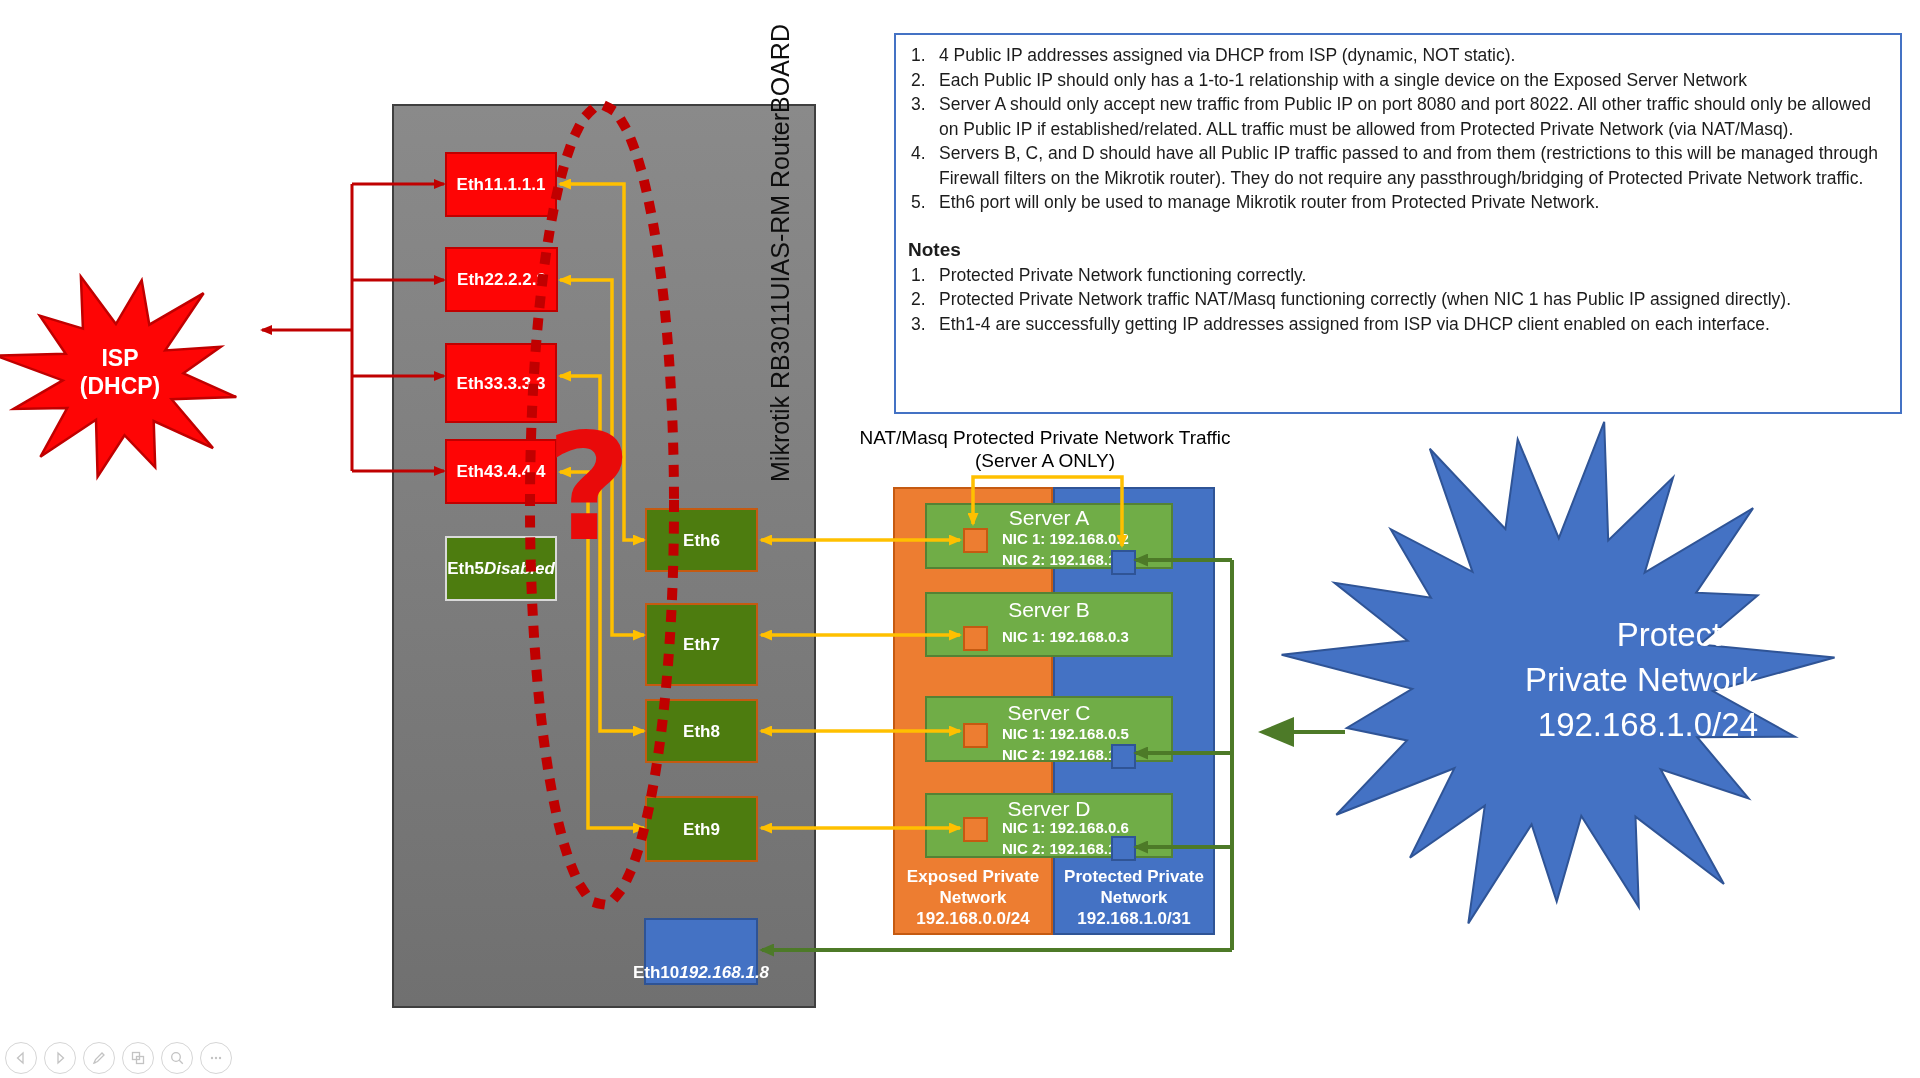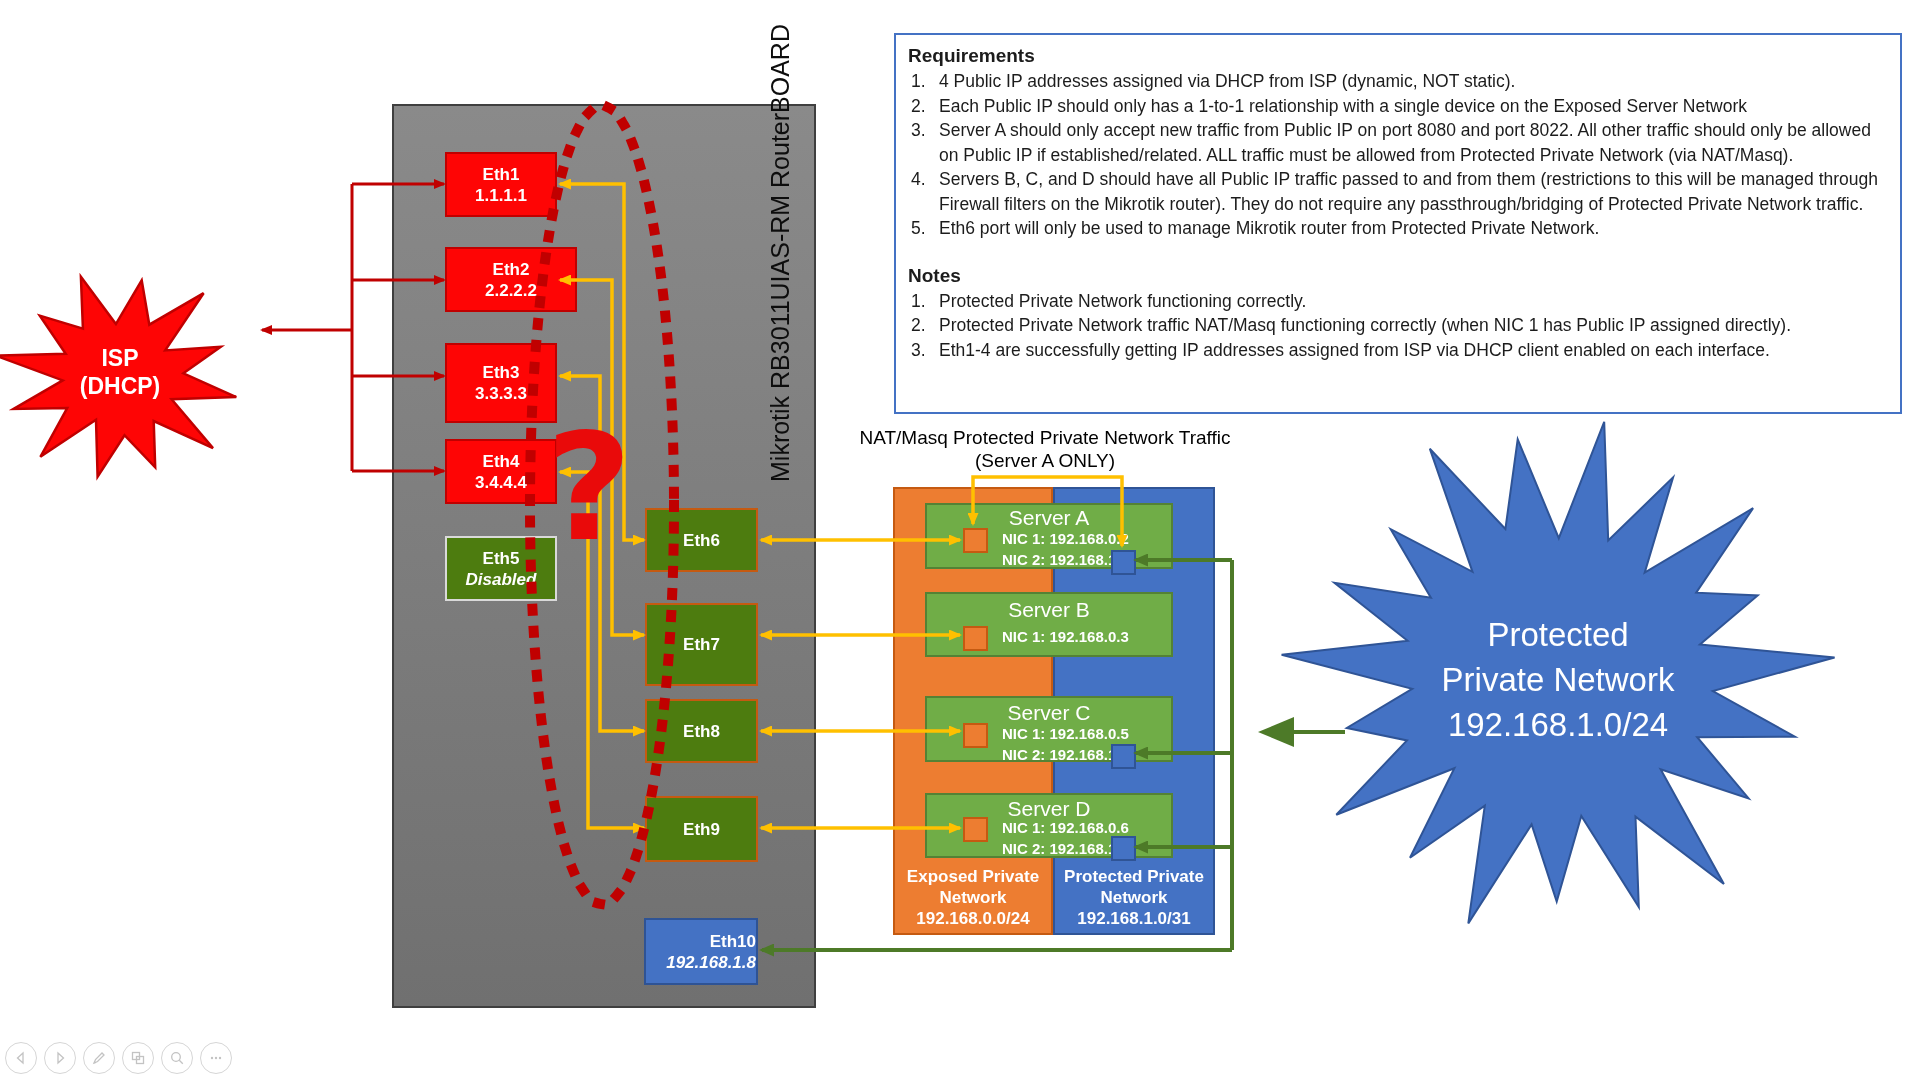--- a/index.html
+++ b/index.html
@@ -10,21 +10,21 @@
 
   
   #router { left:392px; top:104px; width:424px; height:904px;
             background:linear-gradient(180deg,#8a8a8a,#707070);
             border:2px solid #3f3f3f; }
   #router-label { left:766px; top:100px; width:38px; height:382px;
                   writing-mode:vertical-rl; transform:rotate(180deg);
                   font-size:25px; color:#0d0d0d; white-space:nowrap; }
 
   
-  .port { position:absolute; display:flex; flex-direction:column; align-items:center;
+  .port { position:absolute; display:flex; flex-direction:row; align-items:center;
           justify-content:center; color:#fff; text-align:center; line-height:21px;
           font-size:17px; font-weight:600; }
   .port-red    { background:#FE0505; border:2px solid #C00000; }
   .port-gray   { background:#4d7c0f; border:2px solid #D9D9D9; }
   .port-orange { background:#4d7c0f; border:2px solid #C55A11; }
   .port-blue   { background:#4472C4; border:2px solid #2E5395; }
   .italic { font-style:italic; }
 
   
   #zone-exposed   { left:893px; top:487px; width:160px; height:448px;
@@ -40,21 +40,21 @@
   .nic-text { position:absolute; left:75px; font-size:15px; font-weight:700; }
   .nic-sq { position:absolute; width:25px; height:25px; }
   .nic1-sq { background:#ED7D31; border:2px solid #C55A11; left:36px; }
   .nic2-sq { background:#4472C4; border:2px solid #2F5496; left:184px; }
 
   
   #nat-label { left:845px; top:426px; width:400px; text-align:center; font-size:19px;
                line-height:23px; color:#000; z-index:6; }
   #isp-text  { left:40px; top:344px; width:160px; text-align:center; color:#fff;
                font-size:23px; font-weight:700; line-height:28px; z-index:6; }
-  #star-text { left:1358px; top:612px; width:400px; text-align:center; color:#fff;
+  #star-text { left:1358px; top:612px; width:400px; text-align:right; color:#fff;
                font-size:33px; line-height:45px; z-index:6; }
   #qmark { left:546px; top:414px; font-family:"DejaVu Sans", sans-serif; font-size:148px;
            font-weight:800; color:#E90A0A; z-index:7; line-height:1; }
 
   
   #reqbox { left:894px; top:33px; width:1008px; height:381px; background:#fff;
             border:2px solid #4472C4; padding:8px 10px 0 12px; color:#1c1c1c; }
   .req-title { font-size:19px; font-weight:700; line-height:26px; }
   .req-item  { display:flex; font-size:17.5px; line-height:24.5px; }
   .req-item .n { width:31px; flex:none; padding-left:3px; }
@@ -73,21 +73,21 @@
 </head>
 <body>
 
 <div class="abs" id="router"></div>
 <div class="abs" id="router-label">Mikrotik RB3011UIAS-RM RouterBOARD</div>
 
 <div class="port port-red" style="left:445px;top:152px;width:112px;height:65px;">
   <span>Eth1</span>
   <span>1.1.1.1</span>
 </div>
-<div class="port port-red" style="left:445px;top:247px;width:132px;height:65px;justify-content:center;">
+<div class="port port-red" style="left:445px;top:247px;width:113px;height:65px;justify-content:center;">
   <span>Eth2</span>
   <span>2.2.2.2</span>
 </div>
 <div class="port port-red" style="left:445px;top:343px;width:112px;height:80px;">
   <span>Eth3</span>
   <span>3.3.3.3</span>
 </div>
 <div class="port port-red" style="left:445px;top:439px;width:112px;height:65px;">
   <span>Eth4</span>
   <span>3.4.4.4</span>
@@ -144,21 +144,20 @@
 </div>
 <div class="server" style="top:793px;height:65px;">
   <div class="server-title" style="top:2px;">Server D</div>
   <span class="nic-sq nic1-sq" style="top:22px;"></span>
   <div class="nic-text" style="top:24px;">NIC 1: 192.168.0.6</div>
   <div class="nic-text" style="top:45px;">NIC 2: 192.168.1.6</div>
   <span class="nic-sq nic2-sq" style="top:41px;"></span>
 </div>
 
 <div class="abs" id="reqbox">
-  <div class="req-title">Requirements</div>
   <div class="req-item">
       <span class="n">1.</span>
       <span class="t">4 Public IP addresses assigned via DHCP from ISP (dynamic, NOT static).</span>
     </div>
   <div class="req-item">
       <span class="n">2.</span>
       <span class="t">Each Public IP should only has a 1-to-1 relationship with a single device on the Exposed Server Network</span>
     </div>
   <div class="req-item">
       <span class="n">3.</span>

